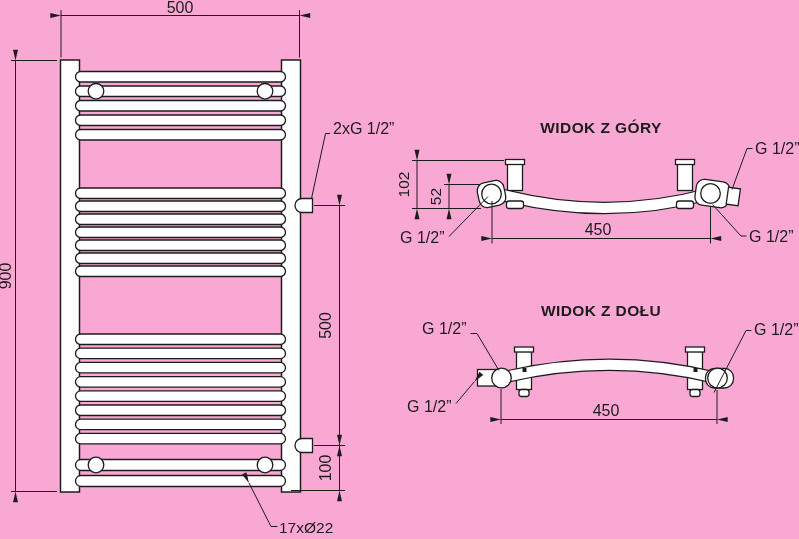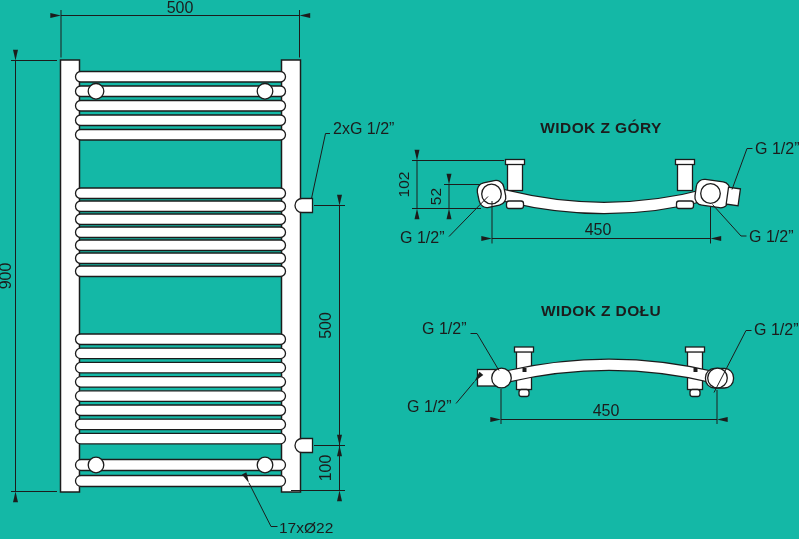--- a/index.html
+++ b/index.html
@@ -1,16 +1,16 @@
 <!DOCTYPE html>
 <html><head>
 <meta charset="utf-8">
 <style>
   html,body{margin:0;padding:0;background:#ffffff;}
-  #stage{position:relative;width:799px;height:539px;background:#14b8a6;overflow:hidden;
+  #stage{position:relative;width:799px;height:539px;background:#f9a8d4;overflow:hidden;
          font-family:"Liberation Sans", sans-serif;}
   svg{display:block;}
   .part{fill:#ffffff;stroke:#1c1c1c;stroke-width:1.5;}
   .partthin{fill:#ffffff;stroke:#1c1c1c;stroke-width:1.3;}
   .dimline{fill:none;stroke:#1c1c1c;stroke-width:1;}
   .tubeouter{fill:none;stroke:#1c1c1c;stroke-width:12.6;}
   .tubeinner{fill:none;stroke:#ffffff;stroke-width:10.2;}
   .dot{fill:#1c1c1c;stroke:none;}
   text{fill:#1c1c1c;font-family:"Liberation Sans", sans-serif;}
   .dim{font-size:15.5px;}

